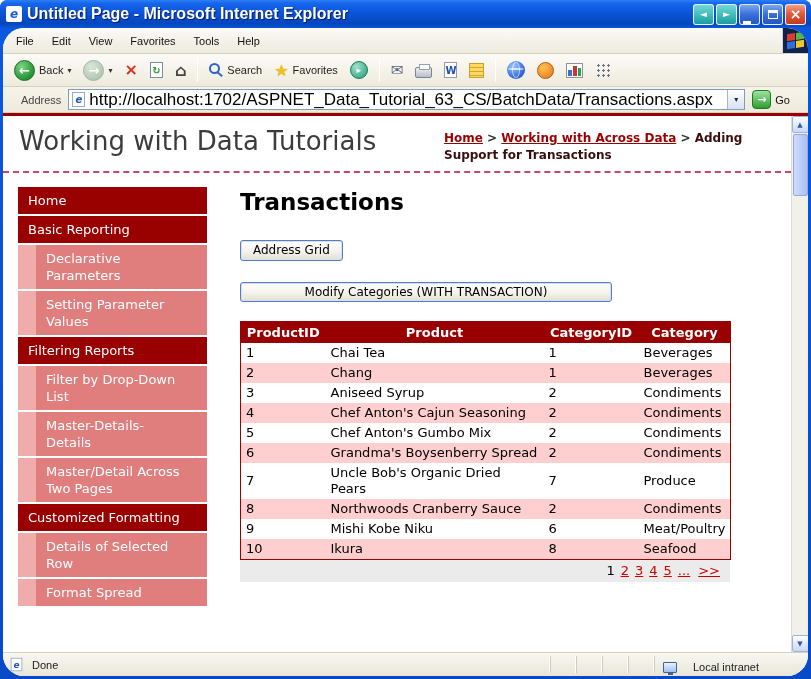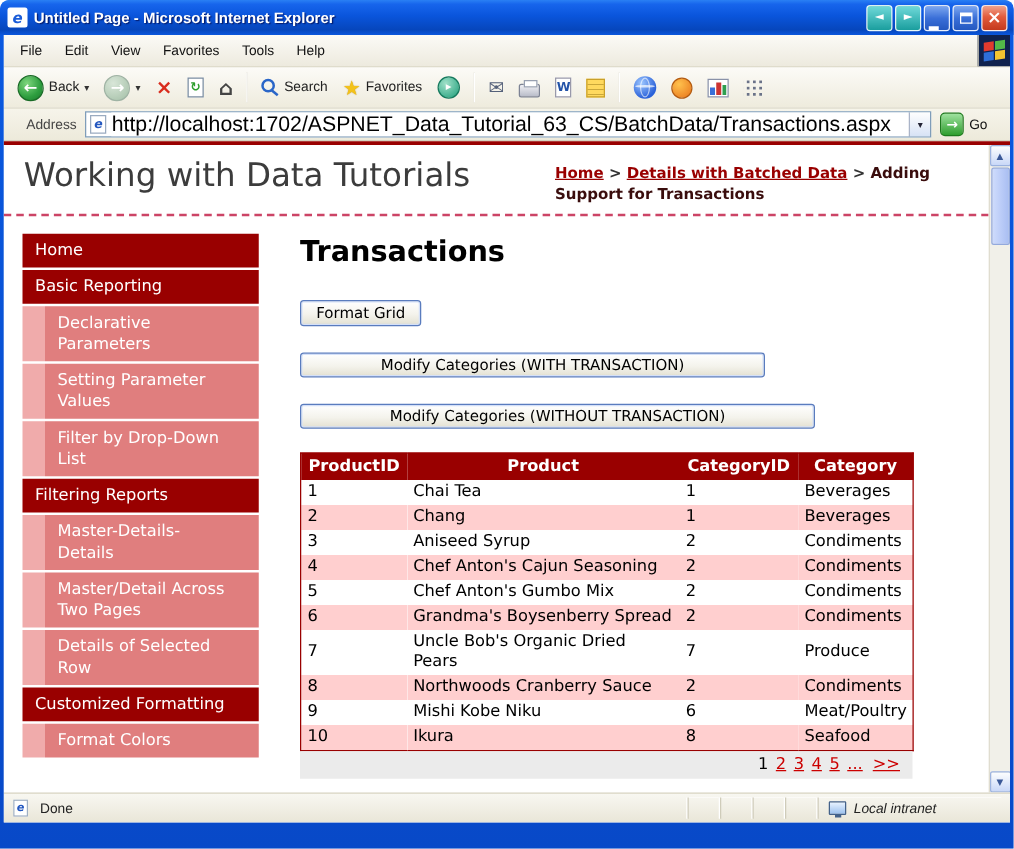--- a/index.html
+++ b/index.html
@@ -3,29 +3,29 @@
 <meta charset="utf-8">
 <style>
   * { box-sizing: border-box; margin: 0; padding: 0; }
   html,body { width: 811px; height: 679px; overflow: hidden; }
   body { font-family: "Liberation Sans", sans-serif; font-size: 11px; background: #fff; }
   .glyph { font-family: "DejaVu Sans", sans-serif; }
 
   
   .window { width: 811px; height: 679px; background: linear-gradient(#0a59e0,#0849c8);
             display: flex; flex-direction: column; border-radius: 8px 8px 0 0; }
-  .win-col { flex: 1; margin: 0 3px 21px; background: #fff; display: flex; flex-direction: column; overflow: hidden; }
+  .win-col { flex: 1; margin: 0 3px 3px; background: #fff; display: flex; flex-direction: column; overflow: hidden; border-radius: 21px; }
 
   
   .titlebar { height: 28px; flex: none; display: flex; align-items: center; padding: 0 5px 0 6px;
     background: linear-gradient(180deg,#2a80f4 0%,#1765ec 12%,#0a55dc 45%,#0646bc 85%,#0b57dd 100%);
     border-radius: 7px 7px 0 0; }
   .title-icon { width: 16px; height: 16px; background: #fff; border-radius: 2px; display: flex;
     align-items: center; justify-content: center; color: #1a5cd8; font-weight: bold; font-style: italic; font-size: 12px; flex: none; }
-  .title-text { flex: 1; color: #fff; font-weight: bold; font-size: 12px; padding-left: 5px;
+  .title-text { flex: 1; color: #fff; font-weight: bold; font-size: 16px; padding-left: 5px;
     text-shadow: 1px 1px 1px rgba(0,0,60,.7); white-space: nowrap; overflow: hidden; }
   .win-btn { width: 21px; height: 21px; border-radius: 3px; border: 1px solid rgba(255,255,255,.85);
     margin-left: 2px; display: flex; align-items: center; justify-content: center; color: #fff;
     font-weight: bold; font-size: 9px; flex: none; cursor: pointer; }
   .win-btn.aux { background: linear-gradient(180deg,#6fd9d9,#1a9e9e); }
   .win-btn.min, .win-btn.max { background: linear-gradient(180deg,#7ca7f0 0%,#3a6fd8 50%,#2458c0 100%); }
   .win-btn.close { background: linear-gradient(180deg,#f0a089 0%,#e25b3c 45%,#c43a1e 100%); font-size: 14px; }
   .min-bar { display: block; width: 8px; height: 3px; background: #fff; margin: 10px 6px 0 0; align-self: flex-end; }
   .max-box { display: block; width: 10px; height: 9px; border: 1px solid #fff; border-top: 3px solid #fff; }
 
@@ -140,22 +140,22 @@
   .sb-thumb { width: 15px; height: 62px; flex: none; margin-top: 1px;
     background: linear-gradient(90deg,#cfdcfc,#bccdf8 50%,#a9bef2); border: 1px solid #93a9dd; border-radius: 2px; cursor: pointer; }
   .sb-track { flex: 1; width: 100%; cursor: pointer; }
 
   
   .statusbar { height: 24px; flex: none; background: linear-gradient(#f8f7f1,#e9e6d8);
     border-top: 1px solid #d6d2bf; display: flex; align-items: center; padding: 0 6px 0 4px; }
   .st-left { flex: 1; display: flex; align-items: center; gap: 5px; padding-left: 3px; color: #222; }
   .st-left .addr-ico { transform: scale(.9); }
   .st-pane { width: 26px; height: 17px; border-left: 1px solid #cfccba; box-shadow: -1px 0 0 #fff; }
-  .st-right { display: flex; align-items: center; gap: 6px; width: 148px; padding-left: 8px; height: 17px;
-    border-left: 1px solid #cfccba; box-shadow: -1px 0 0 #fff; color: #222; font-style: italic; }
+  .st-right { display: flex; align-items: flex-end; gap: 16px; width: 148px; padding-left: 8px; height: 17px;
+    border-left: 1px solid #cfccba; box-shadow: -1px 0 0 #fff; color: #222; }
   .net-ico { width: 14px; height: 11px; border: 1px solid #44628a; background: linear-gradient(#e8f2ff,#9cc1ee); border-radius: 1px; position: relative; }
   .net-ico::after { content: ""; position: absolute; left: 4px; bottom: -3px; width: 5px; height: 2px; background: #44628a; }
 </style>
 </head>
 <body>
 
 <div class="window">
 
   <div class="titlebar">
     <span class="title-icon glyph">e</span>
@@ -263,43 +263,42 @@
       </div>
     </div>
 
     <div class="redline"></div>
 
     <div class="viewport">
       <div class="page">
 
         <div class="page-header">
           <div class="page-title">Working with Data Tutorials</div>
-          <div class="breadcrumb"><span class="crumb-link">Home</span><span class="crumb-sep"> &gt; </span><span class="crumb-link">Details with Batched Data</span><span class="crumb-sep"> &gt; </span><span class="crumb-current">Adding Support for Transactions</span></div>
+          <div class="breadcrumb"><span class="crumb-link">Home</span><span class="crumb-sep"> &gt; </span><span class="crumb-link">Working with Across Data</span><span class="crumb-sep"> &gt; </span><span class="crumb-current">Adding Support for Transactions</span></div>
         </div>
 
         <div class="page-body">
           <div class="sidebar">
               <div class="side-item section">Home</div>
               <div class="side-item section">Basic Reporting</div>
               <div class="side-item link">Declarative Parameters</div>
               <div class="side-item link">Setting Parameter Values</div>
+              <div class="side-item section">Filtering Reports</div>
               <div class="side-item link">Filter by Drop-Down List</div>
-              <div class="side-item section">Filtering Reports</div>
               <div class="side-item link">Master-Details-Details</div>
               <div class="side-item link">Master/Detail Across Two Pages</div>
+              <div class="side-item section">Customized Formatting</div>
               <div class="side-item link">Details of Selected Row</div>
-              <div class="side-item section">Customized Formatting</div>
-              <div class="side-item link">Format Colors</div>
+              <div class="side-item link">Format Spread</div>
             </div>
 
           <div class="content">
             <h1>Transactions</h1>
-            <button class="xp-btn" id="btn-refresh">Format Grid</button>
+            <button class="xp-btn" id="btn-refresh">Address Grid</button>
             <button class="xp-btn" id="btn-with">Modify Categories (WITH TRANSACTION)</button>
-            <button class="xp-btn" id="btn-without">Modify Categories (WITHOUT TRANSACTION)</button>
 
             <table id="grid">
               <thead>
                   <tr>
                     <th class="c0">ProductID</th>
                     <th class="c1">Product</th>
                     <th class="c2">CategoryID</th>
                     <th class="c3">Category</th>
                   </tr>
                 </thead>

